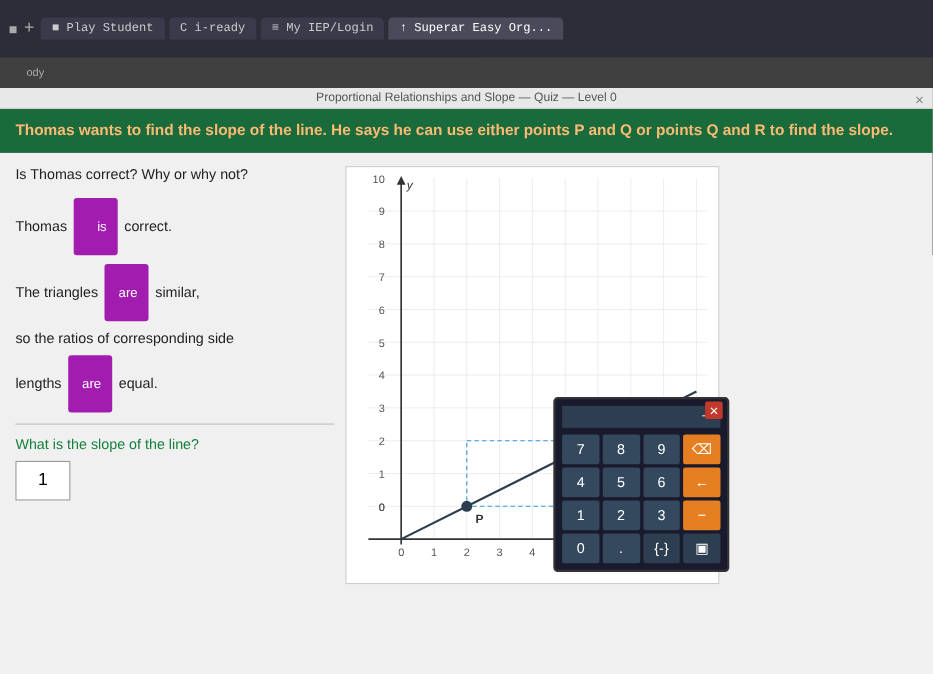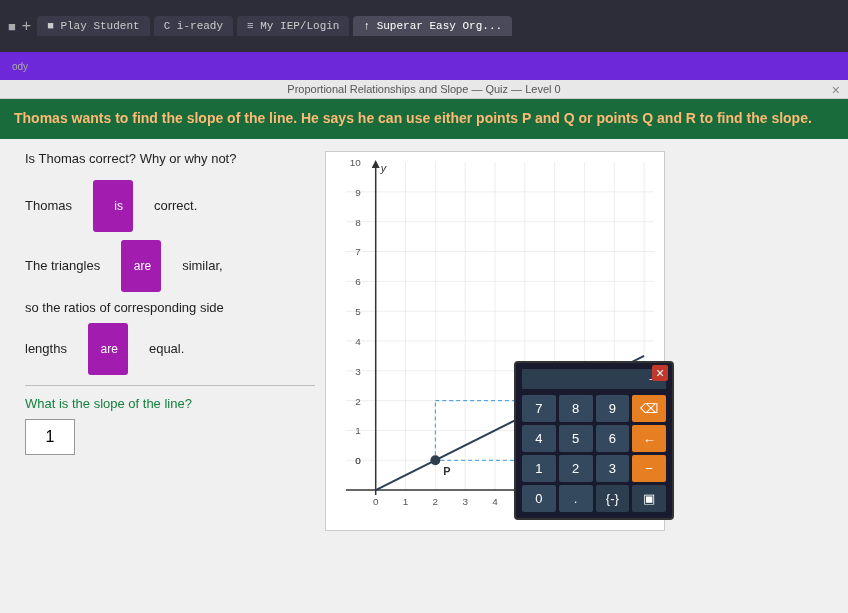--- a/index.html
+++ b/index.html
@@ -34,25 +34,25 @@
       font-size: 11px;
       padding: 4px 10px;
       border-radius: 4px 4px 0 0;
       white-space: nowrap;
     }
     .tab-item.active {
       background: #4a4a5a;
       color: #fff;
     }
     .nav-bar {
-      background: #6d28d9;
+      background: #404040;
       height: 28px;
       display: flex;
       align-items: center;
-      padding: 0 12px;
+      padding: 0 24px;
       gap: 8px;
       font-size: 10px;
       color: #aaa;
     }
 
     
     .main-content {
       background: #f0f0f0;
       position: absolute;
       top: 80px;
@@ -88,39 +88,38 @@
       font-weight: bold;
       padding: 10px 14px;
       line-height: 1.4;
     }
 
     
     .content-body {
       display: flex;
       padding: 12px 14px;
       gap: 10px;
-      margin-left: 11px;
     }
 
     
     .left-panel {
       flex: 0 0 290px;
     }
 
     .question-text {
       font-size: 13px;
       color: #222;
       margin-bottom: 14px;
       font-weight: 500;
     }
 
     .answer-row {
       display: flex;
       align-items: center;
-      gap: 21px;
+      gap: 6px;
       margin-bottom: 8px;
       font-size: 13px;
       color: #222;
     }
 
     .dropdown-box {
       background: #a21caf;
       color: #fff;
       font-size: 12px;
       padding: 19px 10px;

